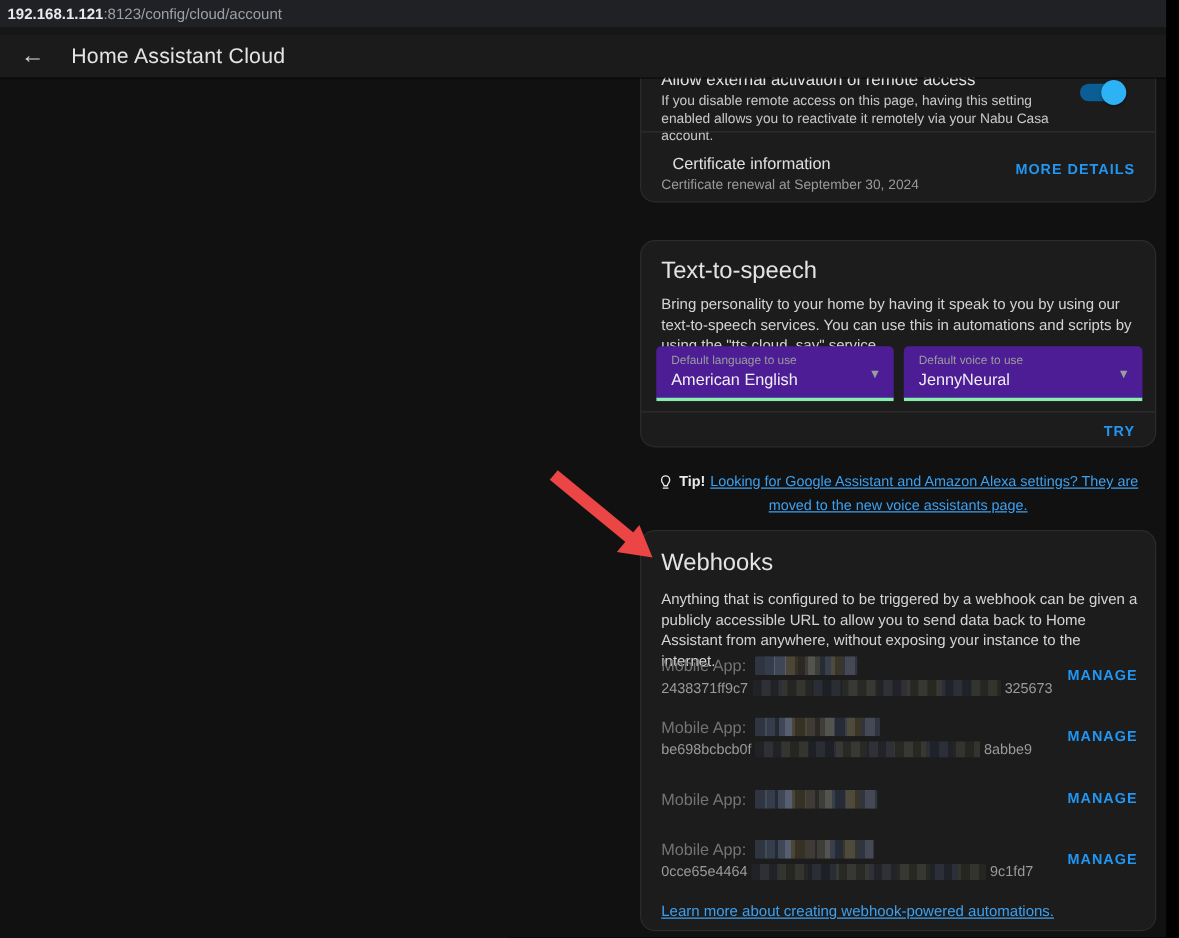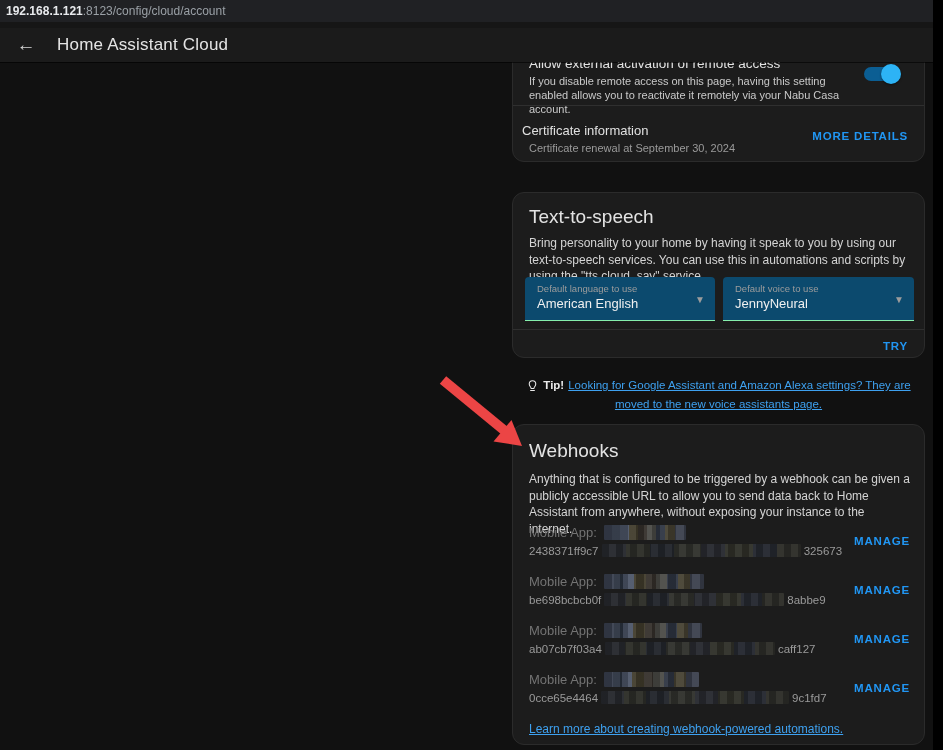--- a/index.html
+++ b/index.html
@@ -24,29 +24,29 @@
   .body-txt { color:#d4d4d4; font-size:12px; line-height:16.5px; }
   .sec-txt { color:#9a9a9a; }
   .action-btn { color:#2196f3; font-size:11.5px; font-weight:bold; letter-spacing:.8px; cursor:pointer; }
 
   
   .card-remote { top:34px; height:128px; }
   .ra-title { position:absolute; top:21px; left:16px; color:#e3e3e3; font-size:13.5px; font-weight:500; }
   .ra-desc { position:absolute; top:39px; left:16px; width:332px; color:#c9c9c9; font-size:11px; line-height:14px; }
   .toggle { position:absolute; top:32px; right:26px; width:34px; height:14px; border-radius:7px; background:#0b5e93; cursor:pointer; }
   .toggle .knob { position:absolute; right:-3px; top:-3px; width:20px; height:20px; border-radius:50%; background:#2db3f5; box-shadow:0 1px 2px rgba(0,0,0,.5); }
-  .cert-title { position:absolute; top:88px; left:9px; color:#e0e0e0; font-size:13px; }
+  .cert-title { position:absolute; top:88px; left:25px; color:#e0e0e0; font-size:13px; }
   .cert-sub { position:absolute; top:107px; left:16px; font-size:11px; color:#9a9a9a; }
   .cert-action { position:absolute; top:95px; right:16px; }
 
   
   .card-tts { top:192px; height:166px;border-radius:12px; }
   .tts-title { position:absolute; top:13px; left:16px; }
   .tts-desc { position:absolute; top:42px; left:16px; width:380px; }
-  .select { position:absolute; top:84px; height:44px; background:#0c4a6e; border-radius:4px 4px 0 0; border-bottom:1px solid #86efac; cursor:pointer; }
+  .select { position:absolute; top:84px; height:44px; background:#4c1d95; border-radius:4px 4px 0 0; border-bottom:3px solid #86efac; cursor:pointer; }
   .select .lbl { position:absolute; top:6px; left:12px; font-size:9.5px; color:#9c9c9c; }
   .select .val { position:absolute; top:19px; left:12px; font-size:13px; font-weight:500; color:#f0f0f0; }
   .select .caret { position:absolute; right:10px; top:17px; color:#9c9c9c; font-size:10px; }
   .sel-lang { left:12px; width:190px; }
   .sel-voice { left:210px; width:191px; }
   .tts-div { top:136px; }
   .tts-action { position:absolute; top:147px; right:16px; }
 
   
   .tip { position:absolute; top:377px; left:512px; width:413px; text-align:center; font-size:11.5px; line-height:16px; color:#eaeaea; z-index:6; }
@@ -165,25 +165,20 @@
         </div>
         <div class="wh-manage action-btn">MANAGE</div>
       </div>
 
       <div class="wh-entry">
         <div class="wh-lines">
           <div class="wh-line1">
               <span>Mobile App:</span>
               <span class="redact redact-name" style="width:98px"></span>
             </div>
-          <div class="wh-line2">
-              <span>ab07cb7f03a4</span>
-              <span class="redact redact-id" style="width:170px"></span>
-              <span>caff127</span>
-            </div>
         </div>
         <div class="wh-manage action-btn">MANAGE</div>
       </div>
 
       <div class="wh-entry">
         <div class="wh-lines">
           <div class="wh-line1">
               <span>Mobile App:</span>
               <span class="redact redact-name" style="width:95px"></span>
             </div>

